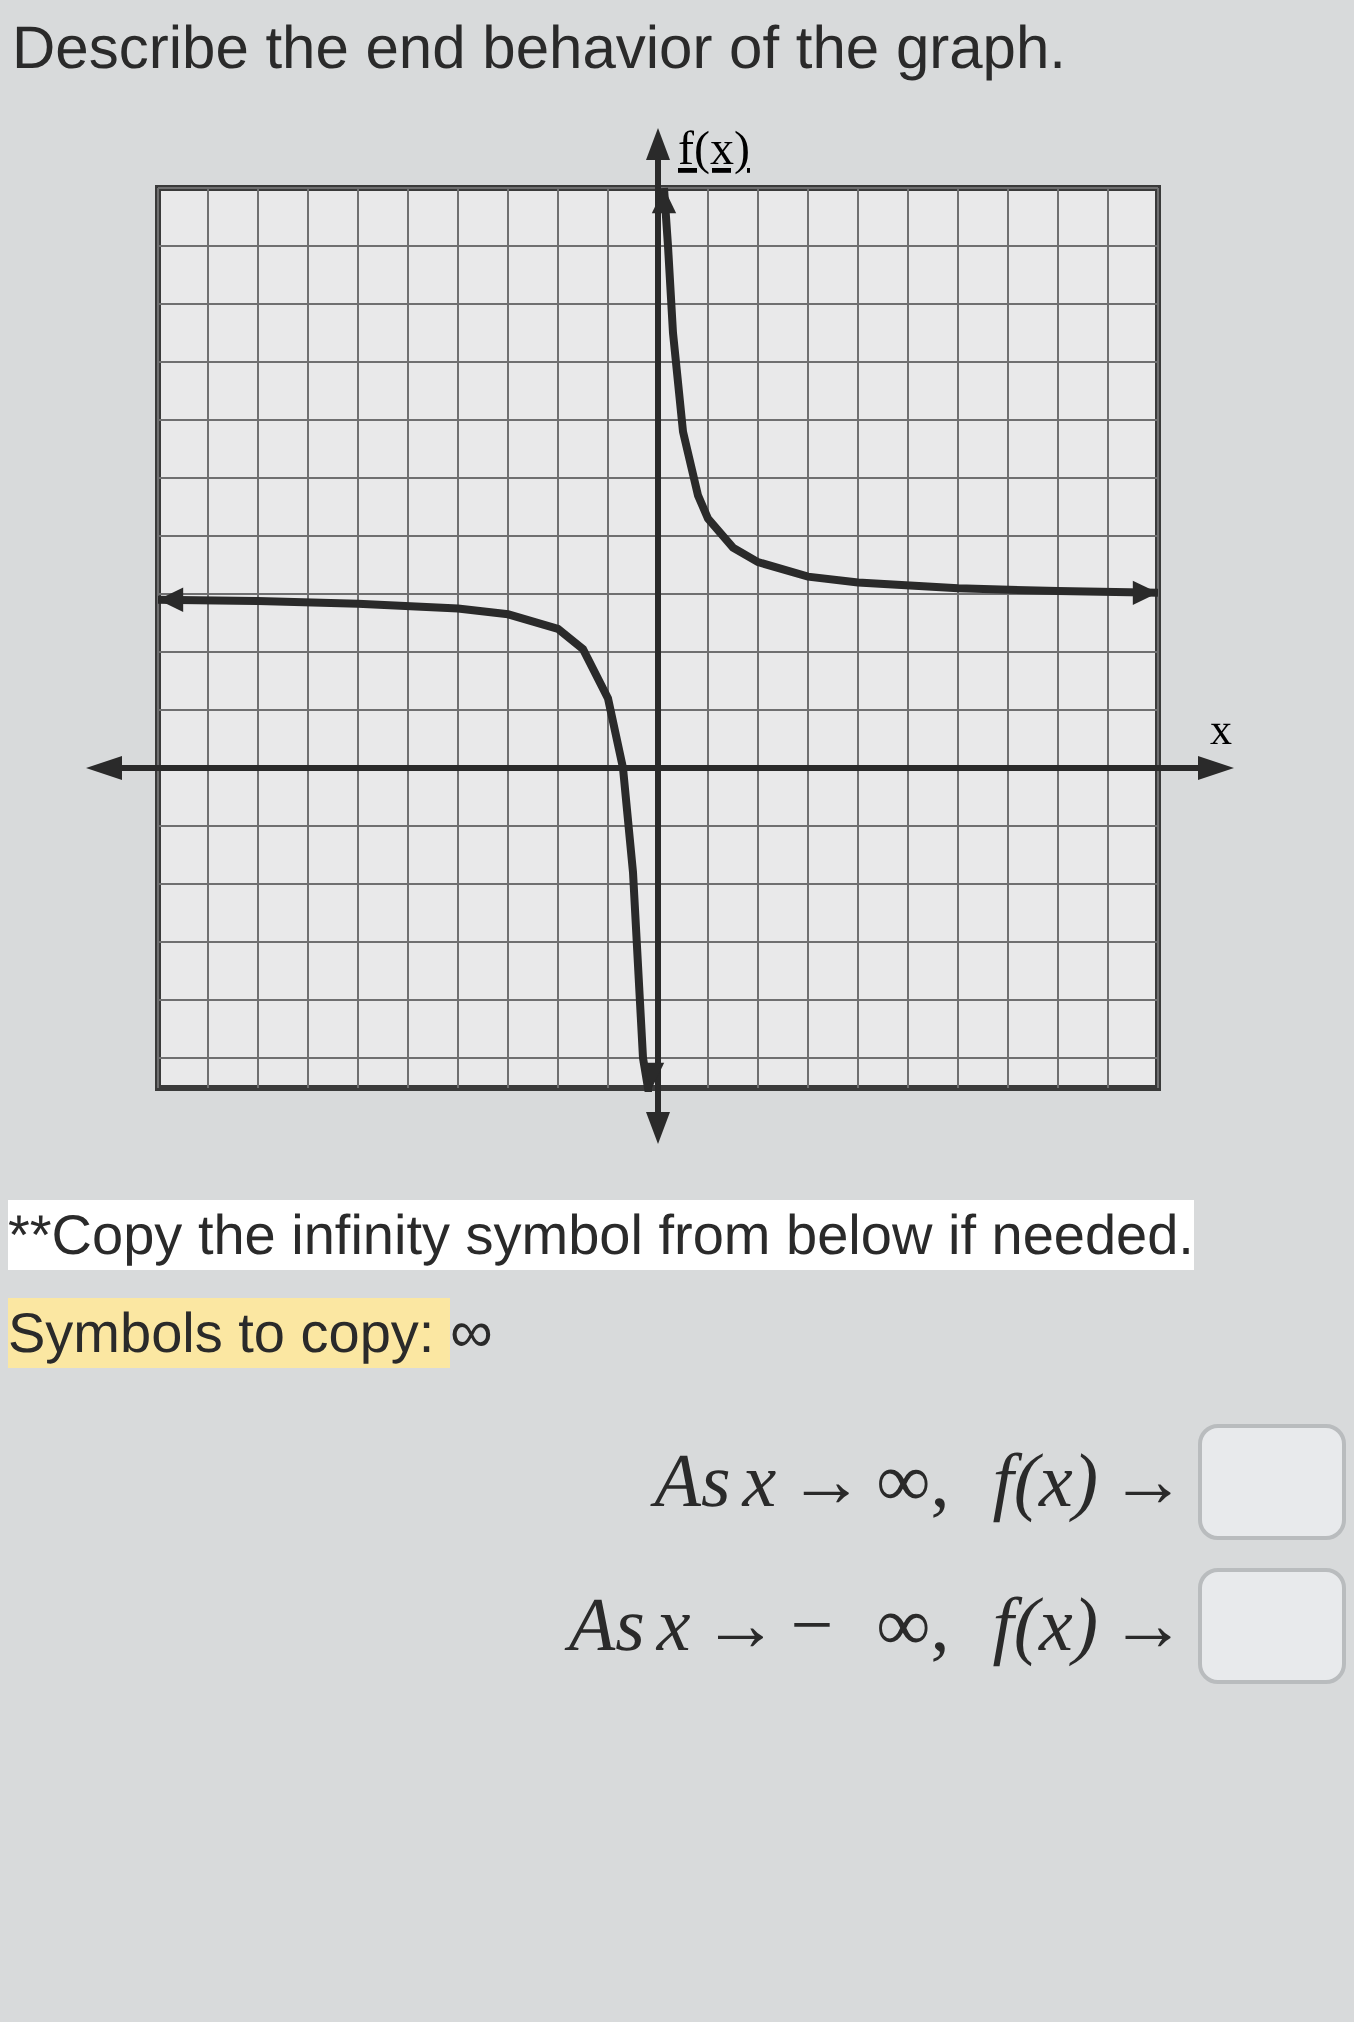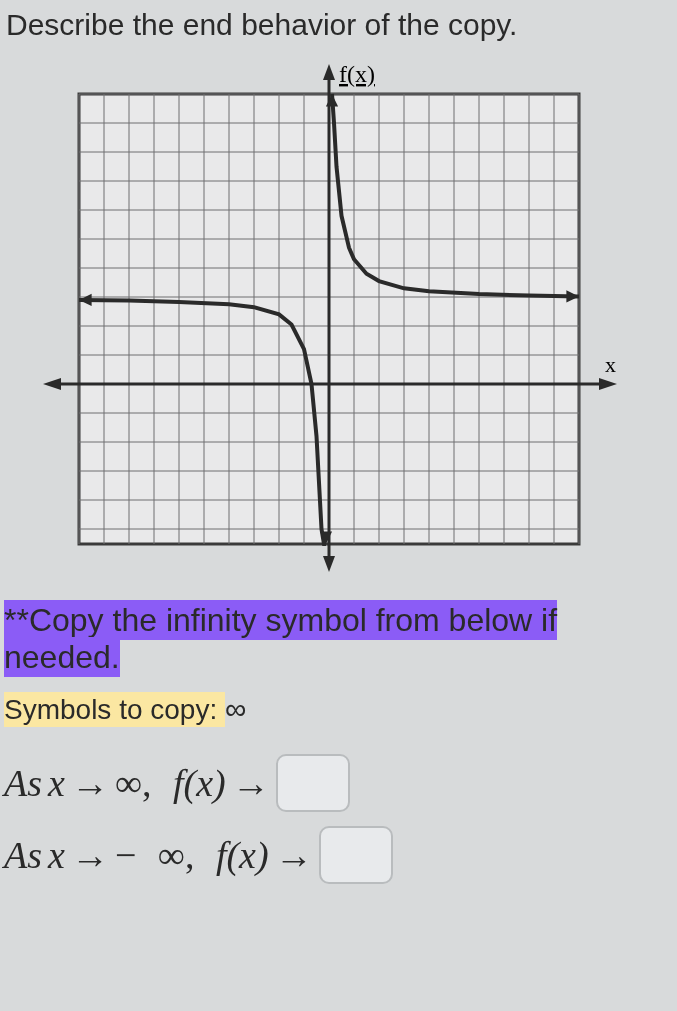--- a/index.html
+++ b/index.html
@@ -16,23 +16,23 @@
     font-size: 30px;
     margin-bottom: 12px;
     padding-left: 2px;
   }
   .chart-wrap {
     width: 600px;
     margin: 0 auto 28px auto;
   }
   .chart-wrap svg { display: block; }
   .highlight-primary {
-    background: #8b5cf6;
+    background: #ffffff;
     display: inline;
-    font-size: 32px;
+    font-size: 28px;
     padding: 2px 0;
     margin-bottom: 18px;
   }
   .hl-row1 { margin-bottom: 16px; }
   .highlight-secondary {
     background: #fbe7a2;
     display: inline;
     font-size: 28px;
     padding: 2px 0;
     text-align: center;
@@ -42,38 +42,39 @@
     background: none;
   }
   .spacer { height: 14px; }
   .math-line {
     font-family: "Times New Roman", Times, serif;
     font-size: 38px;
     margin: 14px 0 10px 0;
     display: flex;
     align-items: center;
     gap: 6px;
+    justify-content: flex-end;
   }
   .math-line .it { font-style: italic; }
   .answer-box {
     width: 74px;
     height: 58px;
     border: 2px solid #b9bcbe;
     border-radius: 10px;
     background: #e8eaec;
     font-family: "Times New Roman", serif;
     font-size: 30px;
     text-align: center;
     outline: none;
   }
 </style>
 </head>
 <body>
 
-<div class="prompt">Describe the end behavior of the copy.</div>
+<div class="prompt">Describe the end behavior of the graph.</div>
 
 <div class="chart-wrap">
 <svg id="graph-svg" width="600" height="520" viewBox="0 0 600 520">
   <rect x="40" y="40" width="500" height="450" fill="#e9e9ea" stroke="#3a3a3a" stroke-width="3"></rect>
   <g id="grid-group" stroke="#6f6f70" stroke-width="1">
         <line x1="40" y1="40" x2="40" y2="490"></line>
         <line x1="65" y1="40" x2="65" y2="490"></line>
         <line x1="90" y1="40" x2="90" y2="490"></line>
         <line x1="115" y1="40" x2="115" y2="490"></line>
         <line x1="140" y1="40" x2="140" y2="490"></line>

